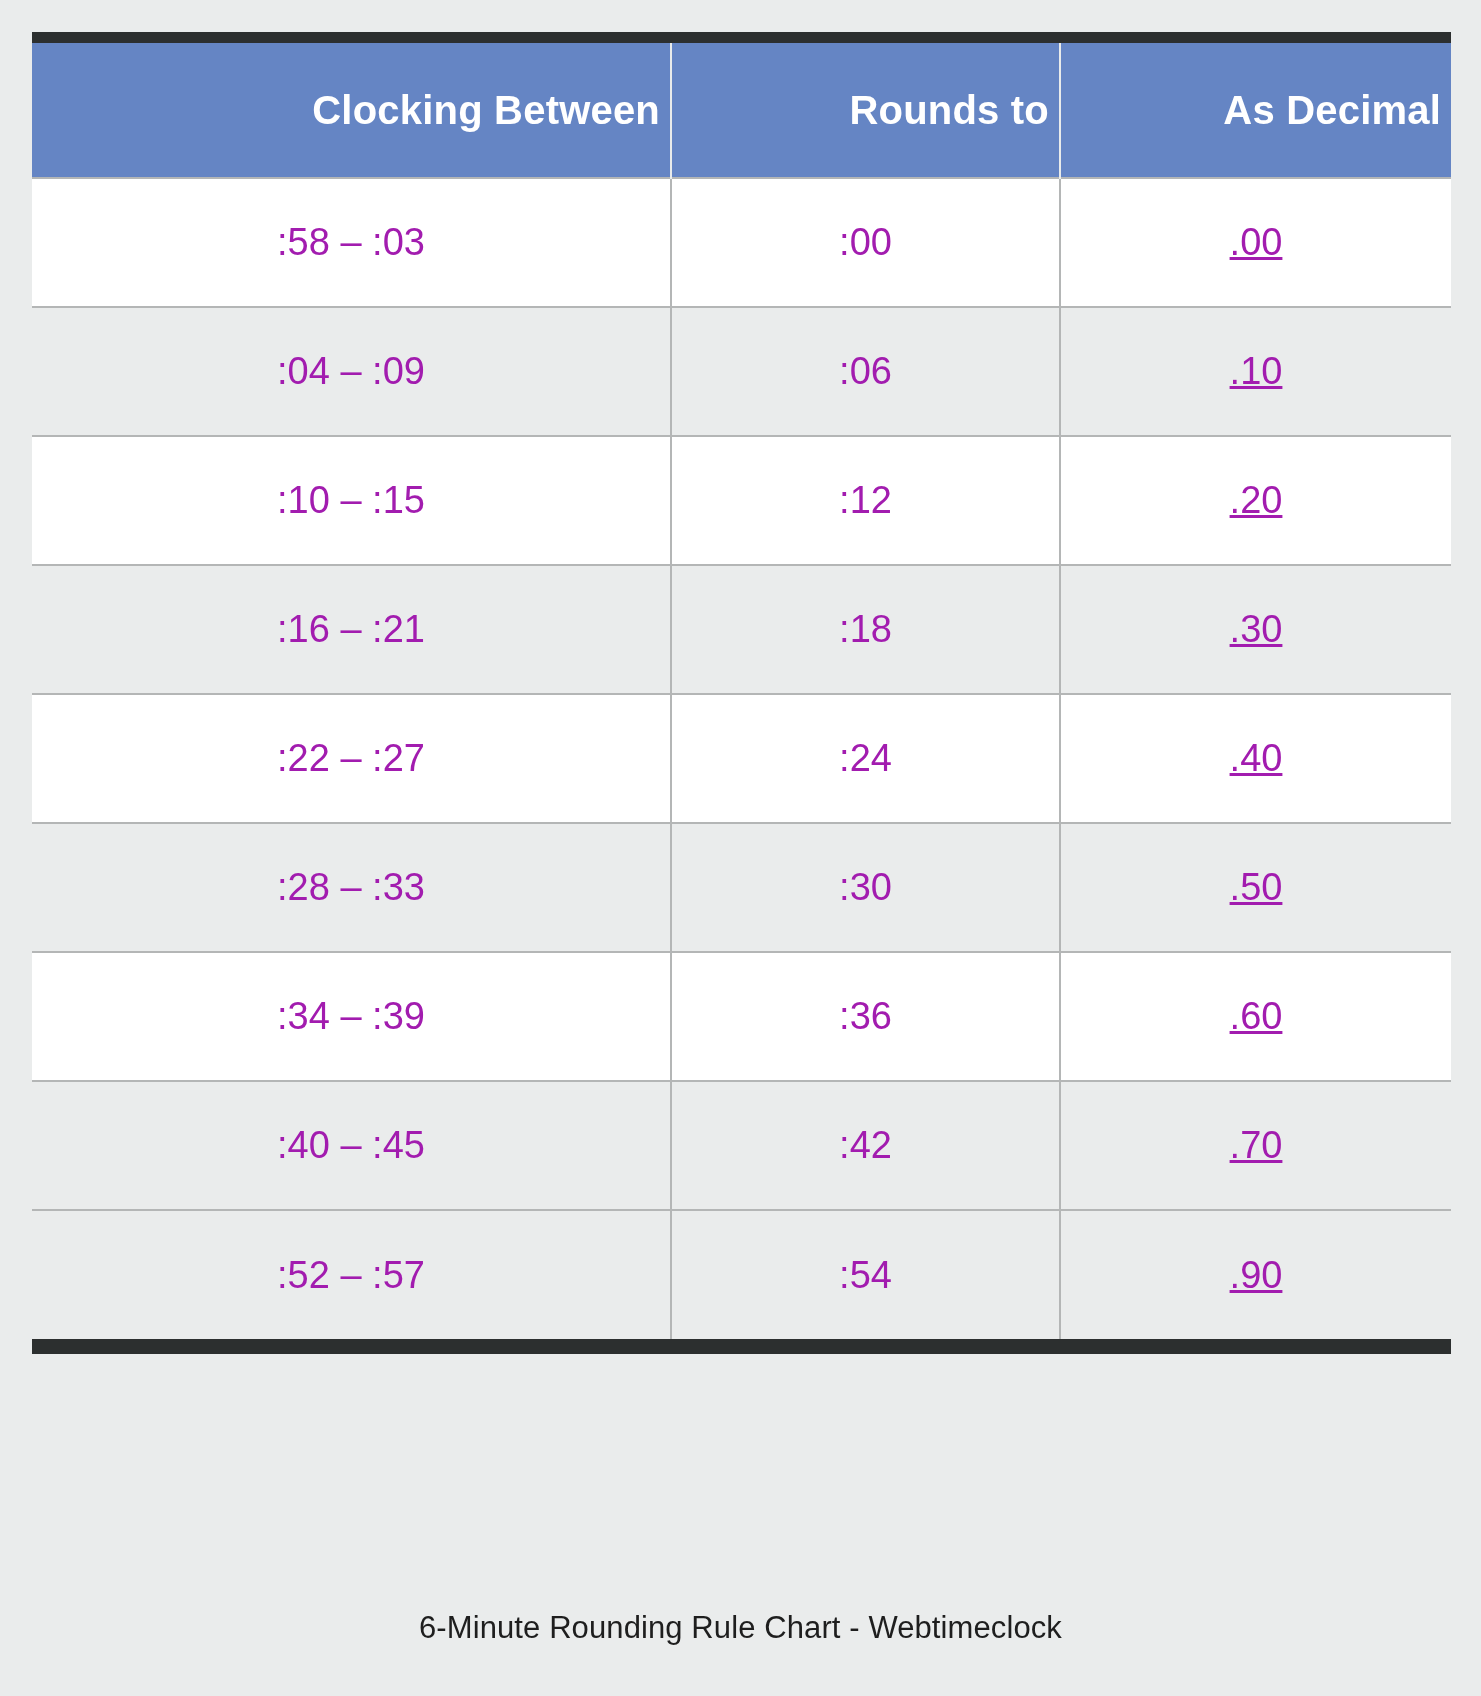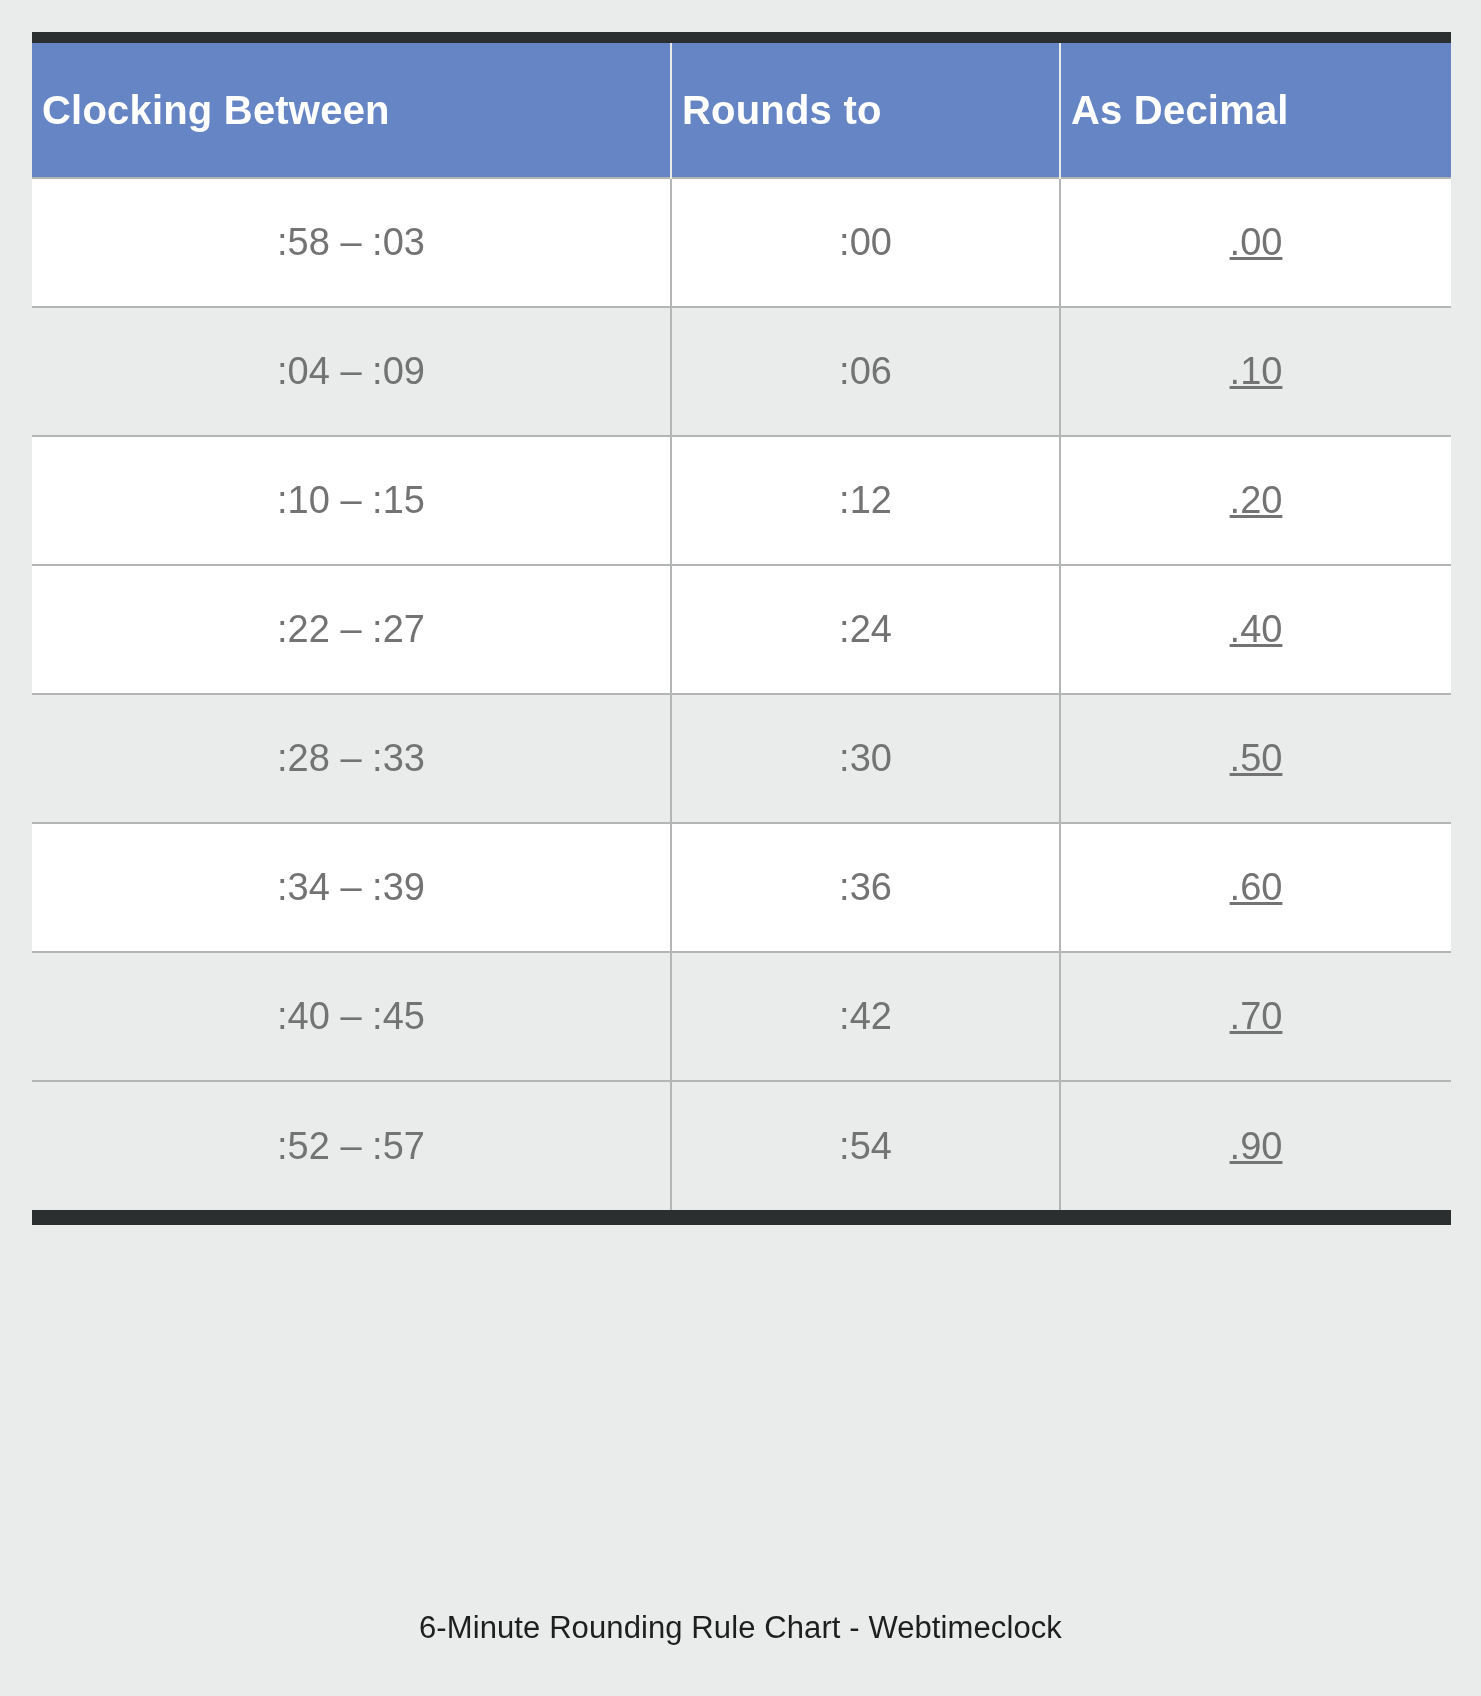--- a/index.html
+++ b/index.html
@@ -49,32 +49,32 @@
   table.rounding-table col.col-rounds { width: 389px; }
   table.rounding-table col.col-dec    { width: 391px; }
 
   thead th {
     background: #6585c4;
     color: #ffffff;
     font-size: 40px;
     font-weight: bold;
     height: 135px;
     padding: 0 10px;
-    text-align: left;
+    text-align: right;
     vertical-align: middle;
     border-right: 2px solid #e9ebeb;
     box-sizing: border-box;
     letter-spacing: 0.2px;
   }
   thead th:last-child { border-right: none; }
 
   tbody td {
     height: 129px;
     font-size: 38px;
-    color: #737373;
+    color: #a21caf;
     text-align: center;
     vertical-align: middle;
     padding: 0 10px;
     border-right: 2px solid #b4b6b6;
     border-bottom: 2px solid #b4b6b6;
     box-sizing: border-box;
     font-weight: 400;
   }
   tbody td:last-child { border-right: none; text-decoration: underline; }
   tbody tr:last-child td { border-bottom: none; }
@@ -127,20 +127,25 @@
         <tr class="even">
           <td>:04 – :09</td>
           <td>:06</td>
           <td>.10</td>
         </tr>
         <tr class="odd">
           <td>:10 – :15</td>
           <td>:12</td>
           <td>.20</td>
         </tr>
+        <tr class="even">
+          <td>:16 – :21</td>
+          <td>:18</td>
+          <td>.30</td>
+        </tr>
         <tr class="odd">
           <td>:22 – :27</td>
           <td>:24</td>
           <td>.40</td>
         </tr>
         <tr class="even">
           <td>:28 – :33</td>
           <td>:30</td>
           <td>.50</td>
         </tr>

